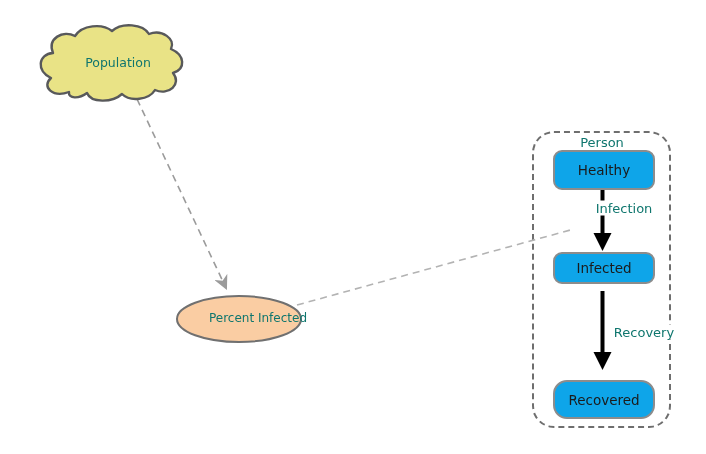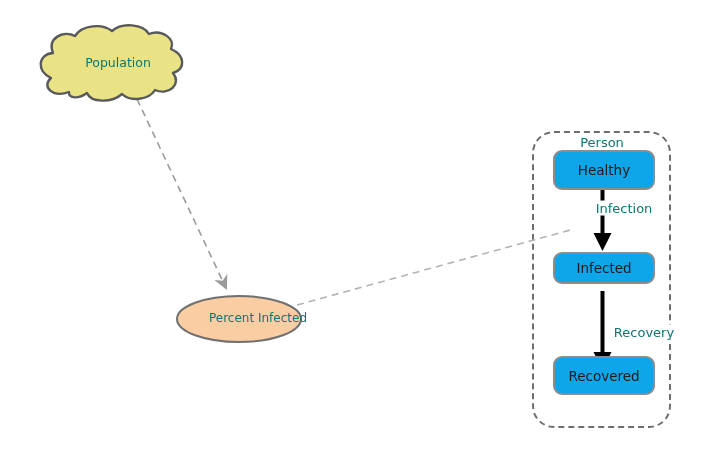--- a/index.html
+++ b/index.html
@@ -55,21 +55,21 @@
     border-radius: 9px;
     background: #0ea5e9;
     display: flex;
     align-items: center;
     justify-content: center;
     font-size: 13.5px;
     z-index: 3;
   }
   #healthy-box   { top: 150px; height: 40px; }
   #infected-box  { top: 252px; height: 32px; }
-  #recovered-box { top: 356px; height: 39px; }
+  #recovered-box { top: 380px; height: 39px; border-radius: 14px; }
 </style>
 </head>
 <body>
 
 <div id="canvas">
 
   <div id="person-group"></div>
 
   <svg id="diagram-svg" width="706" height="454" viewBox="0 0 706 454">
     <defs>

